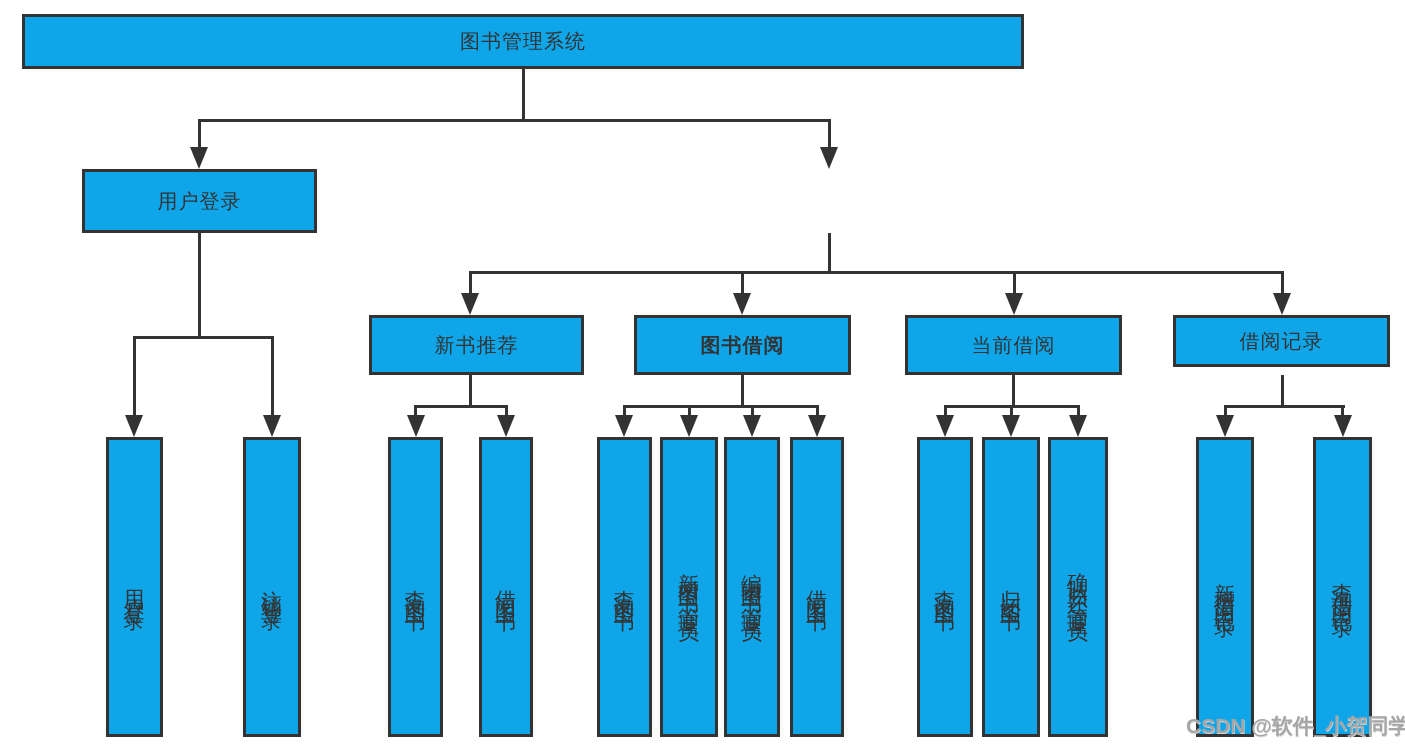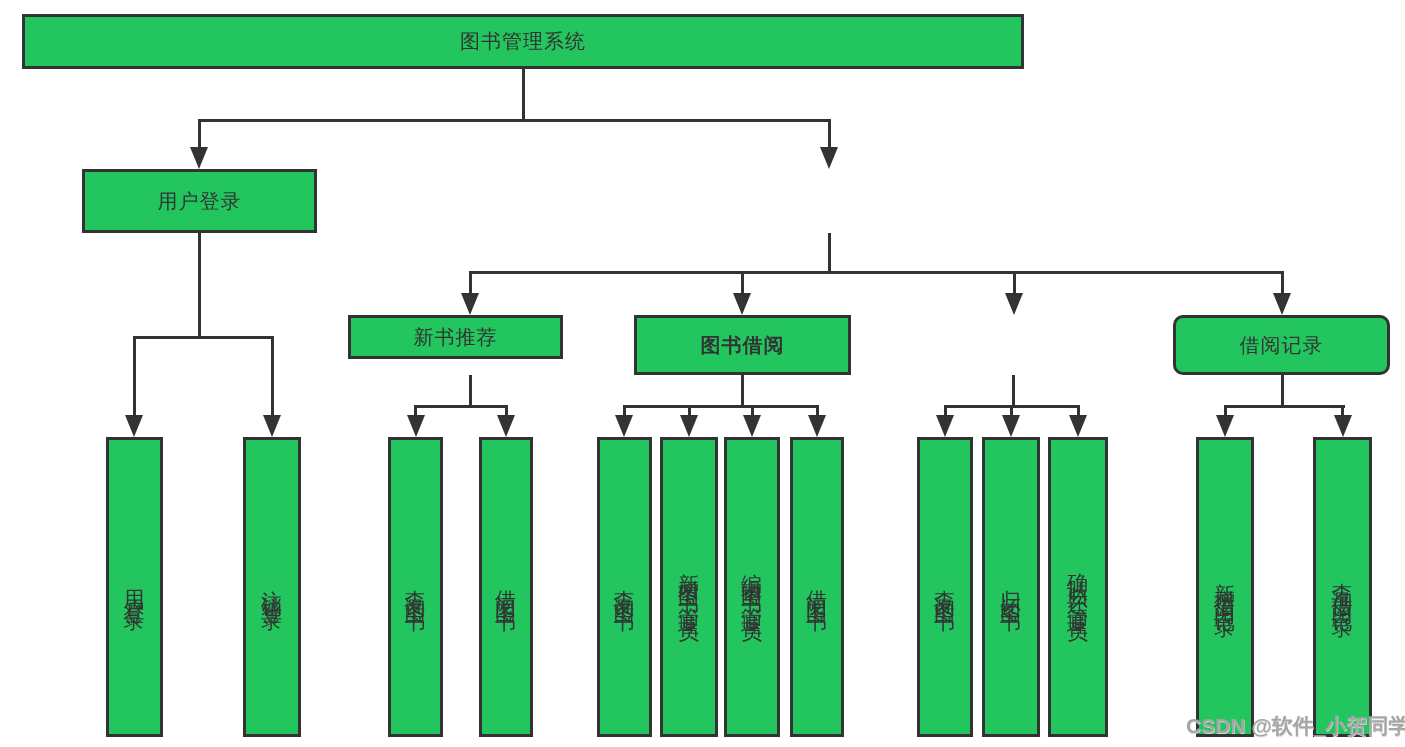--- a/index.html
+++ b/index.html
@@ -1,21 +1,21 @@
 <!DOCTYPE html>
 <html><head>
 <meta charset="utf-8">
 <style>
   html,body{margin:0;padding:0;background:#fff;}
   #canvas{
     position:relative;width:1405px;height:747px;background:#ffffff;overflow:hidden;
     font-family:"Liberation Sans","DejaVu Sans",sans-serif;color:#333;
   }
   .node{
-    position:absolute;box-sizing:border-box;border:3px solid #333;background:#22c55e;
+    position:absolute;box-sizing:border-box;border:3px solid #333;background:#0ea5e9;
     display:flex;align-items:center;justify-content:center;
   }
   .hlabel{font-size:20px;letter-spacing:1px;white-space:nowrap;}
   .vbox .vtext{
     writing-mode:vertical-rl;font-size:21px;letter-spacing:7px;line-height:1;
     white-space:nowrap;
   }
   .hline,.vline{position:absolute;background:#333;}
   .hline{height:3px;}
   .vline{width:3px;}
@@ -60,27 +60,30 @@
   <div class="hline" style="left:468.5px;top:271px;width:815px;"></div>
   <div class="vline" style="left:468.5px;top:271px;height:24px;"></div>
   <div class="ahead" style="left:461px;top:293px;"></div>
   <div class="vline" style="left:740.5px;top:271px;height:24px;"></div>
   <div class="ahead" style="left:733px;top:293px;"></div>
   <div class="vline" style="left:1012.5px;top:271px;height:24px;"></div>
   <div class="ahead" style="left:1005px;top:293px;"></div>
   <div class="vline" style="left:1280.5px;top:271px;height:24px;"></div>
   <div class="ahead" style="left:1273px;top:293px;"></div>
 
-  <div class="node" style="left:348px;top:315px;width:215px;height:44px;align-items:center;">
+  <div class="node" style="left:369px;top:315px;width:215px;height:60px;align-items:center;">
     <span class="hlabel">新书推荐</span>
   </div>
   <div class="node" style="left:634px;top:315px;width:217px;height:60px;font-weight:bold;">
     <span class="hlabel">图书借阅</span>
   </div>
-  <div class="node" style="left:1173px;top:315px;width:217px;height:60px;border-radius:10px;">
+  <div class="node" style="left:905px;top:315px;width:217px;height:60px;">
+    <span class="hlabel">当前借阅</span>
+  </div>
+  <div class="node" style="left:1173px;top:315px;width:217px;height:52px;">
     <span class="hlabel">借阅记录</span>
   </div>
 
   <div class="vline" style="left:469px;top:375px;height:33px;"></div>
   <div class="hline" style="left:414px;top:405px;width:94px;"></div>
   <div class="vline" style="left:414px;top:405px;height:13px;"></div>
   <div class="ahead" style="left:406.5px;top:415px;"></div>
   <div class="vline" style="left:504.5px;top:405px;height:13px;"></div>
   <div class="ahead" style="left:497px;top:415px;"></div>
 

